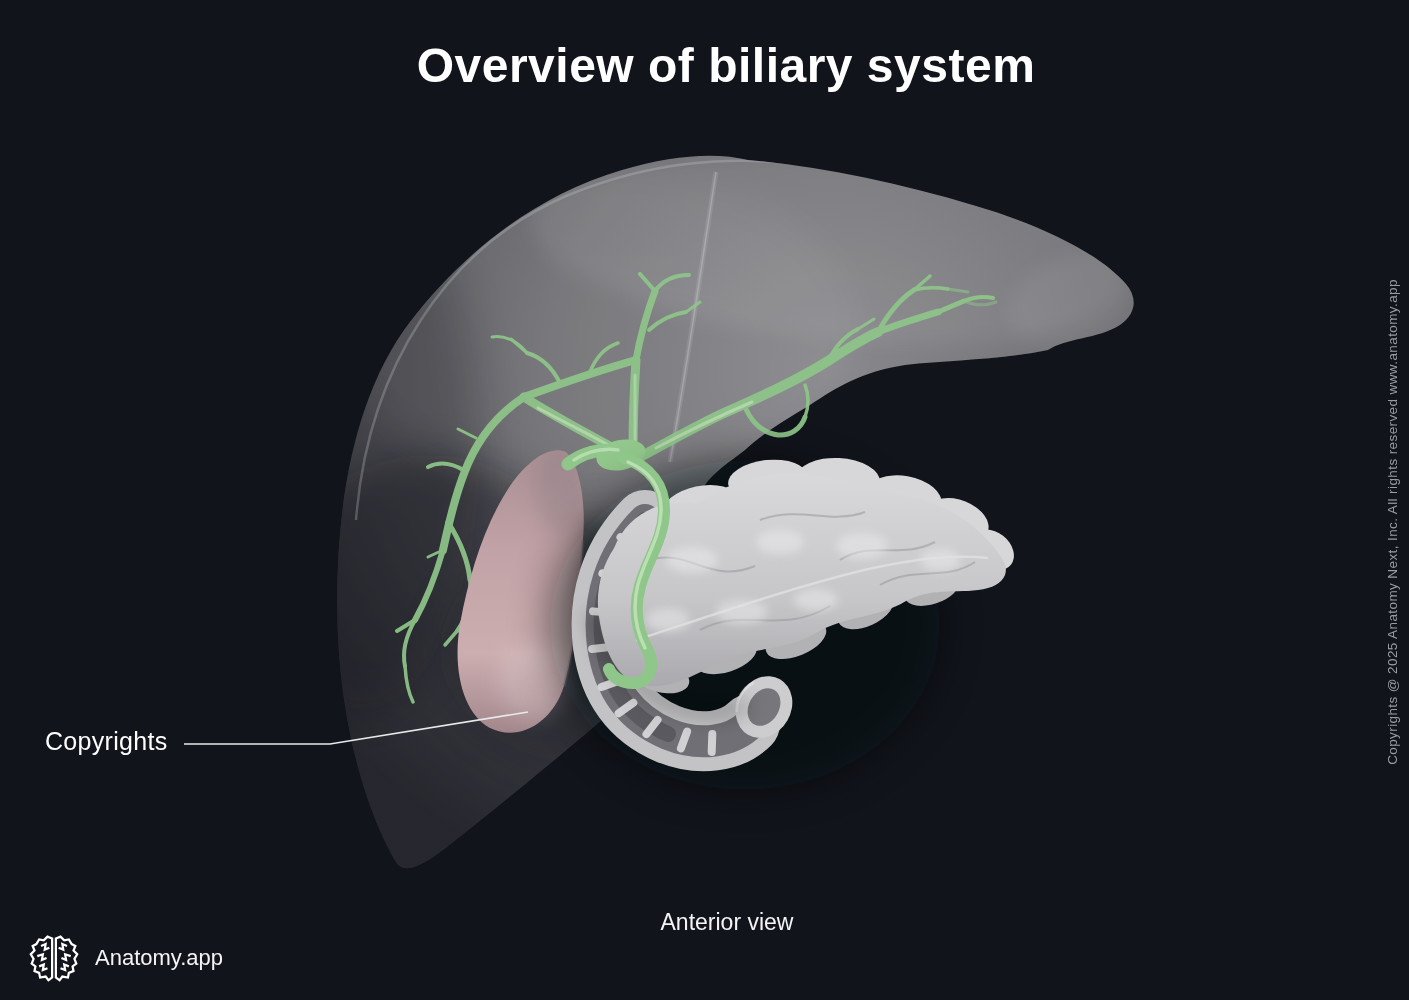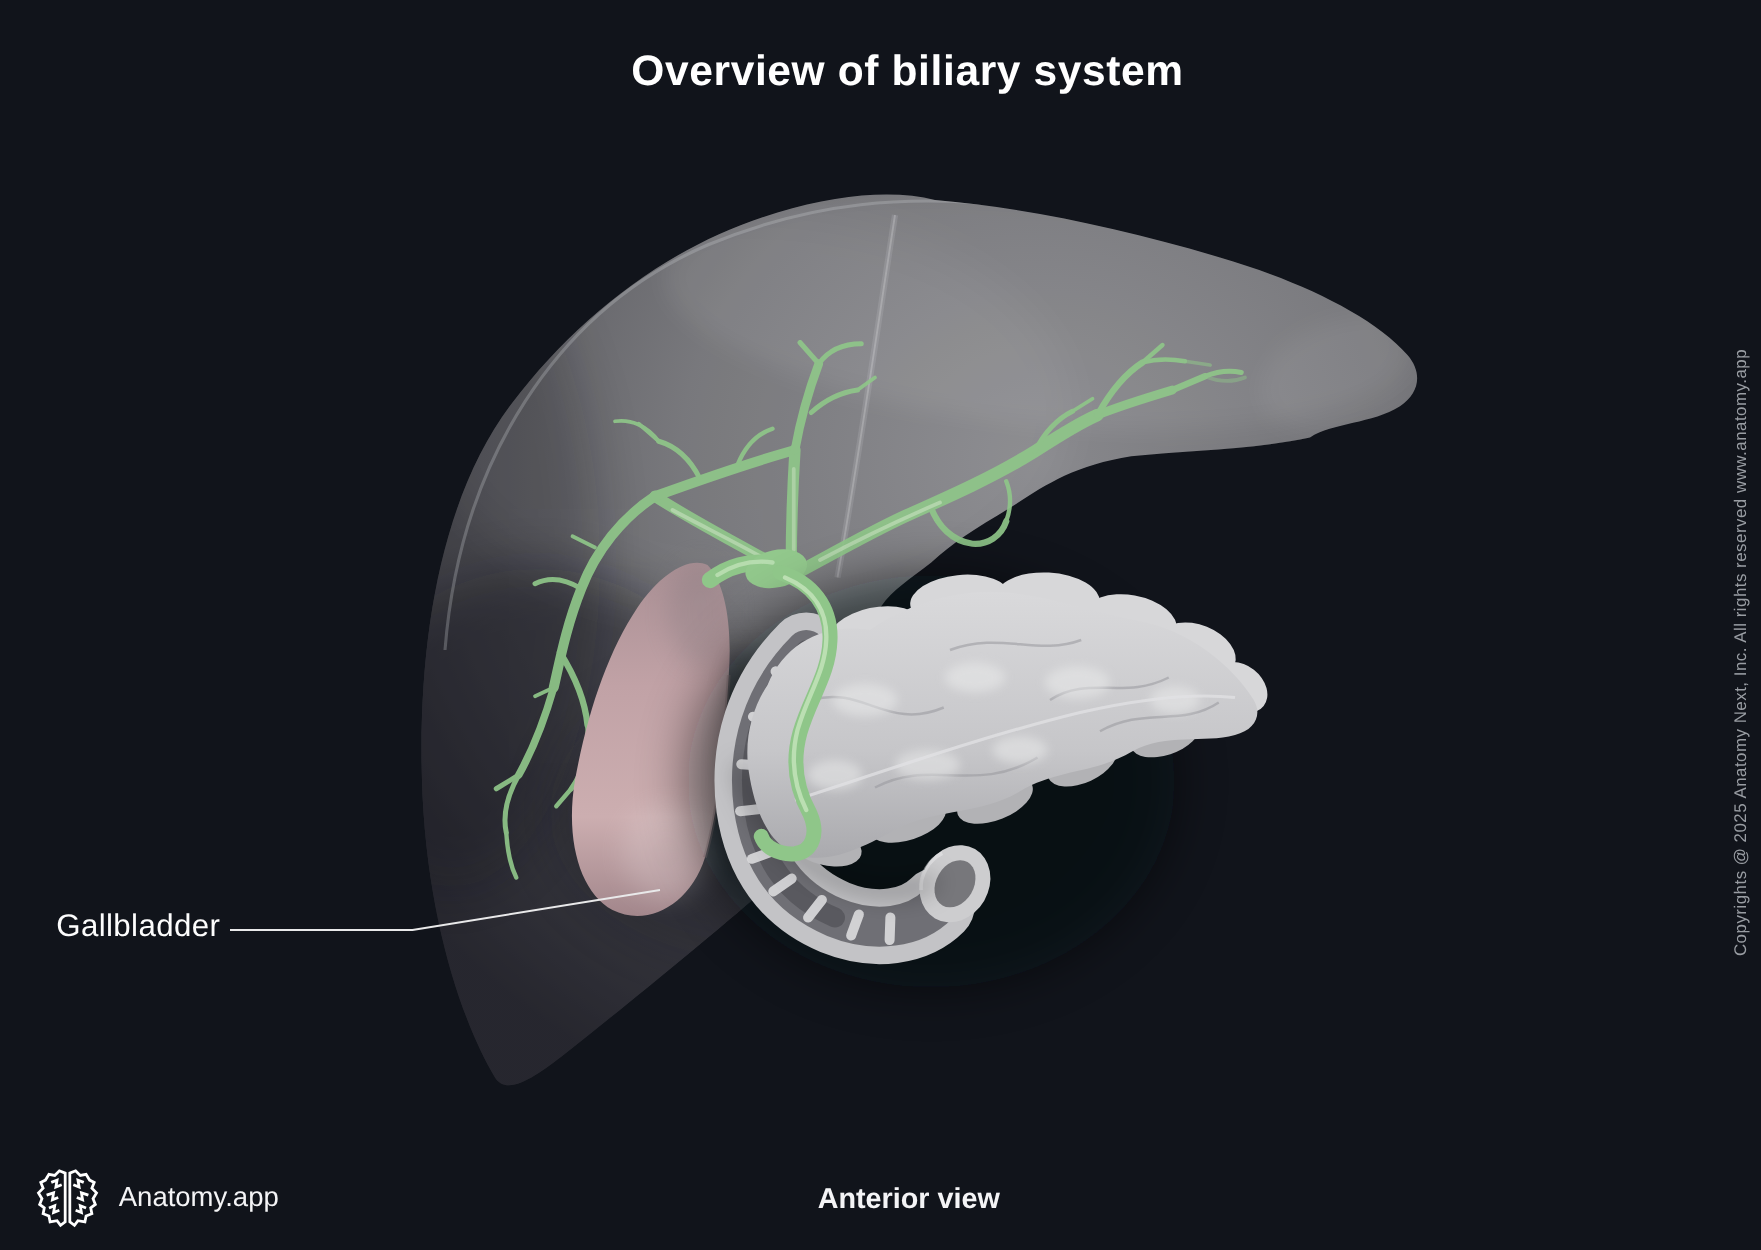--- a/index.html
+++ b/index.html
@@ -1,24 +1,24 @@
 <!DOCTYPE html>
 <html><head>
 <meta charset="utf-8">
 <style>
   html,body{margin:0;padding:0;background:#11141b;}
   .page{position:relative;width:1409px;height:1000px;background:#11141b;overflow:hidden;
         font-family:"Liberation Sans","DejaVu Sans",sans-serif;}
   .page-title{position:absolute;top:38px;left:726px;transform:translateX(-50%);
-        font-size:34px;font-weight:700;letter-spacing:.5px;color:#ffffff;white-space:nowrap;}
+        font-size:48px;font-weight:700;letter-spacing:.5px;color:#ffffff;white-space:nowrap;}
   .illustration{position:absolute;left:0;top:0;width:1409px;height:1000px;}
   .gallbladder-label{position:absolute;left:45px;top:727px;font-size:25px;font-weight:500;
         color:#fdfdfd;letter-spacing:.3px;white-space:nowrap;}
-  .view-label{position:absolute;top:945px;left:727px;transform:translateX(-50%);
-        font-size:23px;font-weight:700;color:#f4f4f6;white-space:nowrap;}
+  .view-label{position:absolute;top:909px;left:727px;transform:translateX(-50%);
+        font-size:23px;font-weight:400;color:#f4f4f6;white-space:nowrap;}
   .brand{position:absolute;left:28px;top:930px;display:flex;align-items:center;gap:15px;}
   .brand-icon{width:52px;height:56px;display:block;}
   .brand-name{font-size:22px;font-weight:500;color:#f4f4f6;white-space:nowrap;text-align:center;}
   .copyright{position:absolute;left:1392px;top:522px;transform:translate(-50%,-50%) rotate(-90deg);
         font-size:13.5px;font-weight:400;color:#999da3;letter-spacing:.4px;white-space:nowrap;}
 </style>
 </head>
 <body>
 
 <div class="page">
@@ -207,21 +207,21 @@
     </g>
 
     <g fill="none" stroke-linecap="round">
       <path stroke="#8fc689" stroke-width="12" d="M624,458 C650,466 665,486 664,512 C663,540 648,558 640,586 C633,611 638,633 648,651 C655,667 650,681 636,683 C623,684 612,678 609,669"></path>
       <path stroke="#c6e5bd" stroke-opacity="0.8" stroke-width="3.5" d="M628,462 C652,472 662,490 661,512 C660,538 646,556 638,584 C632,608 636,630 645,648"></path>
     </g>
 
     <path d="M184,744 L330,744 L528,712" fill="none" stroke="#e9e9ea" stroke-width="1.6"></path>
   </svg>
 
-  <div class="gallbladder-label">Gallbladder</div>
+  <div class="gallbladder-label">Copyrights</div>
 
   <div class="view-label">Anterior view</div>
 
   <div class="brand">
     <svg class="brand-icon" viewBox="0 0 56 56" fill="none" stroke="#ffffff" stroke-width="2.4" stroke-linejoin="miter">
       <path d="M26,7 L21,5 L17,9 L12,8 L9,13 L5,15 L7,20 L3,24 L6,29 L4,34 L8,37 L7,42 L12,44 L13,49 L19,48 L22,52 L26,49 Z"></path>
       <path d="M14,15 L19,13 L18,19 L23,17 M10,26 L16,24 L15,30 L20,28 M12,37 L17,35 L16,41 L21,39"></path>
       <g transform="translate(56,0) scale(-1,1)">
         <path d="M26,7 L21,5 L17,9 L12,8 L9,13 L5,15 L7,20 L3,24 L6,29 L4,34 L8,37 L7,42 L12,44 L13,49 L19,48 L22,52 L26,49 Z"></path>
         <path d="M14,15 L19,13 L18,19 L23,17 M10,26 L16,24 L15,30 L20,28 M12,37 L17,35 L16,41 L21,39"></path>

